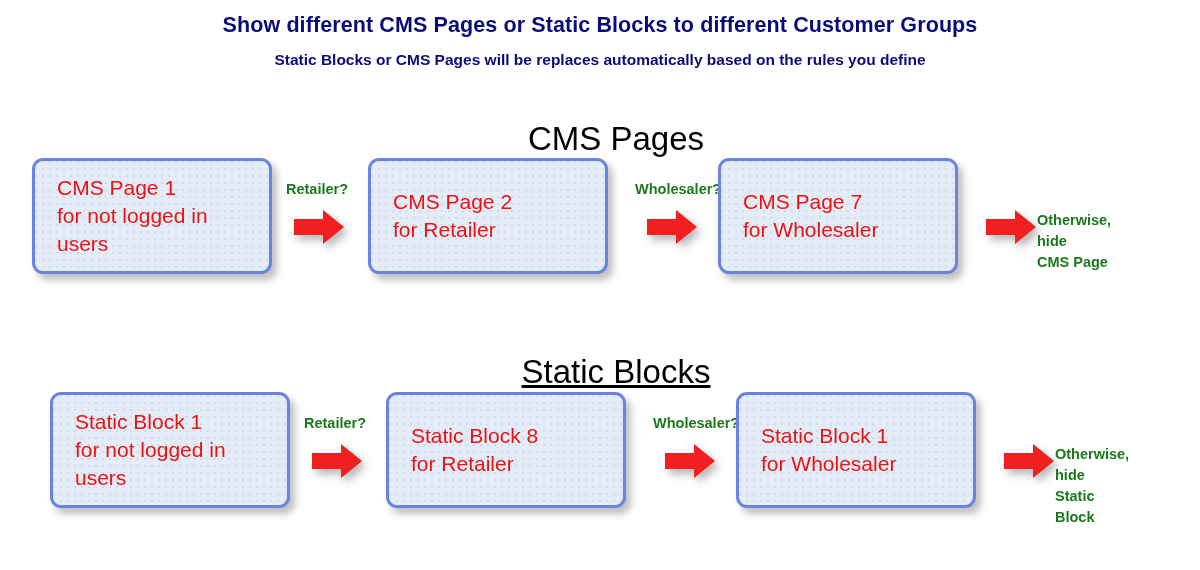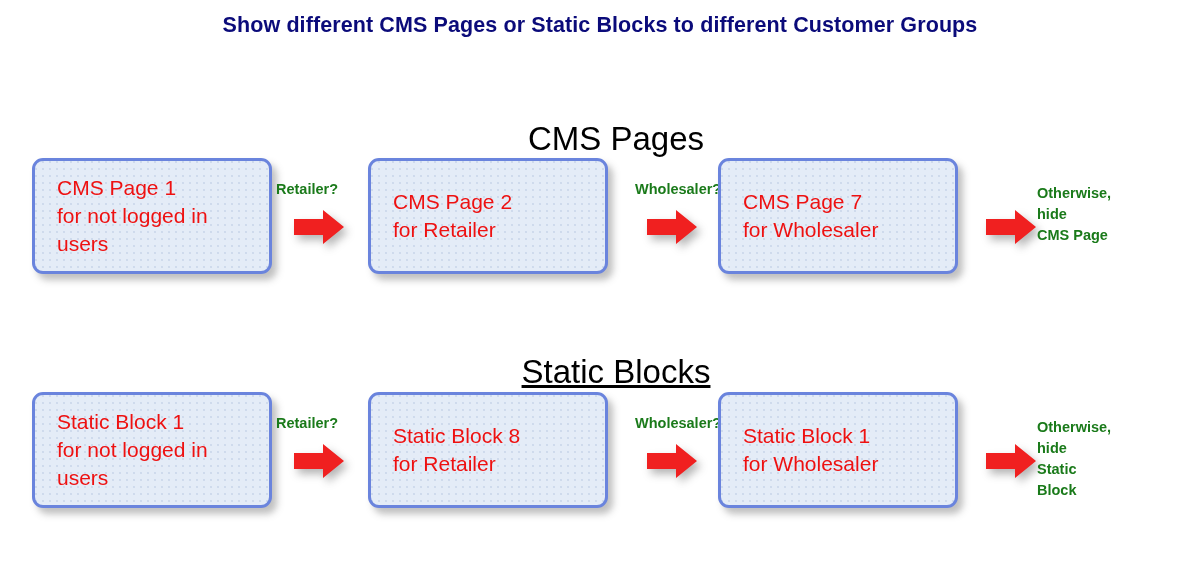--- a/index.html
+++ b/index.html
@@ -57,21 +57,21 @@
   #heading-static { top: 339px; text-decoration: underline; }
 
   
   .flow-row {
     position: absolute;
     left: 0;
     width: 1112px;
     height: 130px;
   }
   #row-cms    { top: 155px; }
-  #row-static { top: 389px; }
+  #row-static { top: 389px; margin-left: 18px; }
 
   
   .flow-box {
     position: absolute;
     top: 3px;
     width: 240px;
     height: 116px;
     box-sizing: border-box;
     border: 3px solid #6a84dd;
     border-radius: 11px;
@@ -102,52 +102,53 @@
 
   
   .cond-label {
     position: absolute;
     font-size: 14.5px;
     font-weight: bold;
     color: #1a7a1a;
     line-height: 1;
     white-space: nowrap;
   }
-  .cond-label.cl-1 { left: 276px; top: 27px; }
+  .cond-label.cl-1 { left: 286px; top: 27px; }
   .cond-label.cl-2 { left: 635px; top: 27px; }
 
   
   .arrow {
     position: absolute;
     width: 54px;
     height: 40px;
     filter: drop-shadow(4px 5px 4px rgba(90,90,90,0.45));
   }
   .arrow svg { display: block; width: 54px; height: 40px; }
   .arrow.ar-1 { left: 292px; top: 52px; }
   .arrow.ar-2 { left: 645px; top: 52px; }
   .arrow.ar-3 { left: 984px; top: 52px; }
 
   
   .otherwise-note {
     position: absolute;
     left: 1037px;
-    top: 28px;
+    top: 55px;
     font-size: 14.5px;
     font-weight: bold;
     color: #1a7a1a;
     line-height: 1.45;
     white-space: pre-line;
   }
 </style>
 </head>
 <body>
 
 <div class="header">
   <p class="title-main">Show different CMS Pages or Static Blocks to different Customer Groups</p>
+  <p class="title-sub">Static Blocks or CMS Pages will be replaces automatically based on the rules you define</p>
 </div>
 
 <h2 class="section-heading" id="heading-cms">CMS Pages</h2>
 
 <div class="flow-row" id="row-cms">
 
   <div class="flow-box pos-1">
     <span class="box-text">CMS Page 1
 for not logged in
 users</span>

